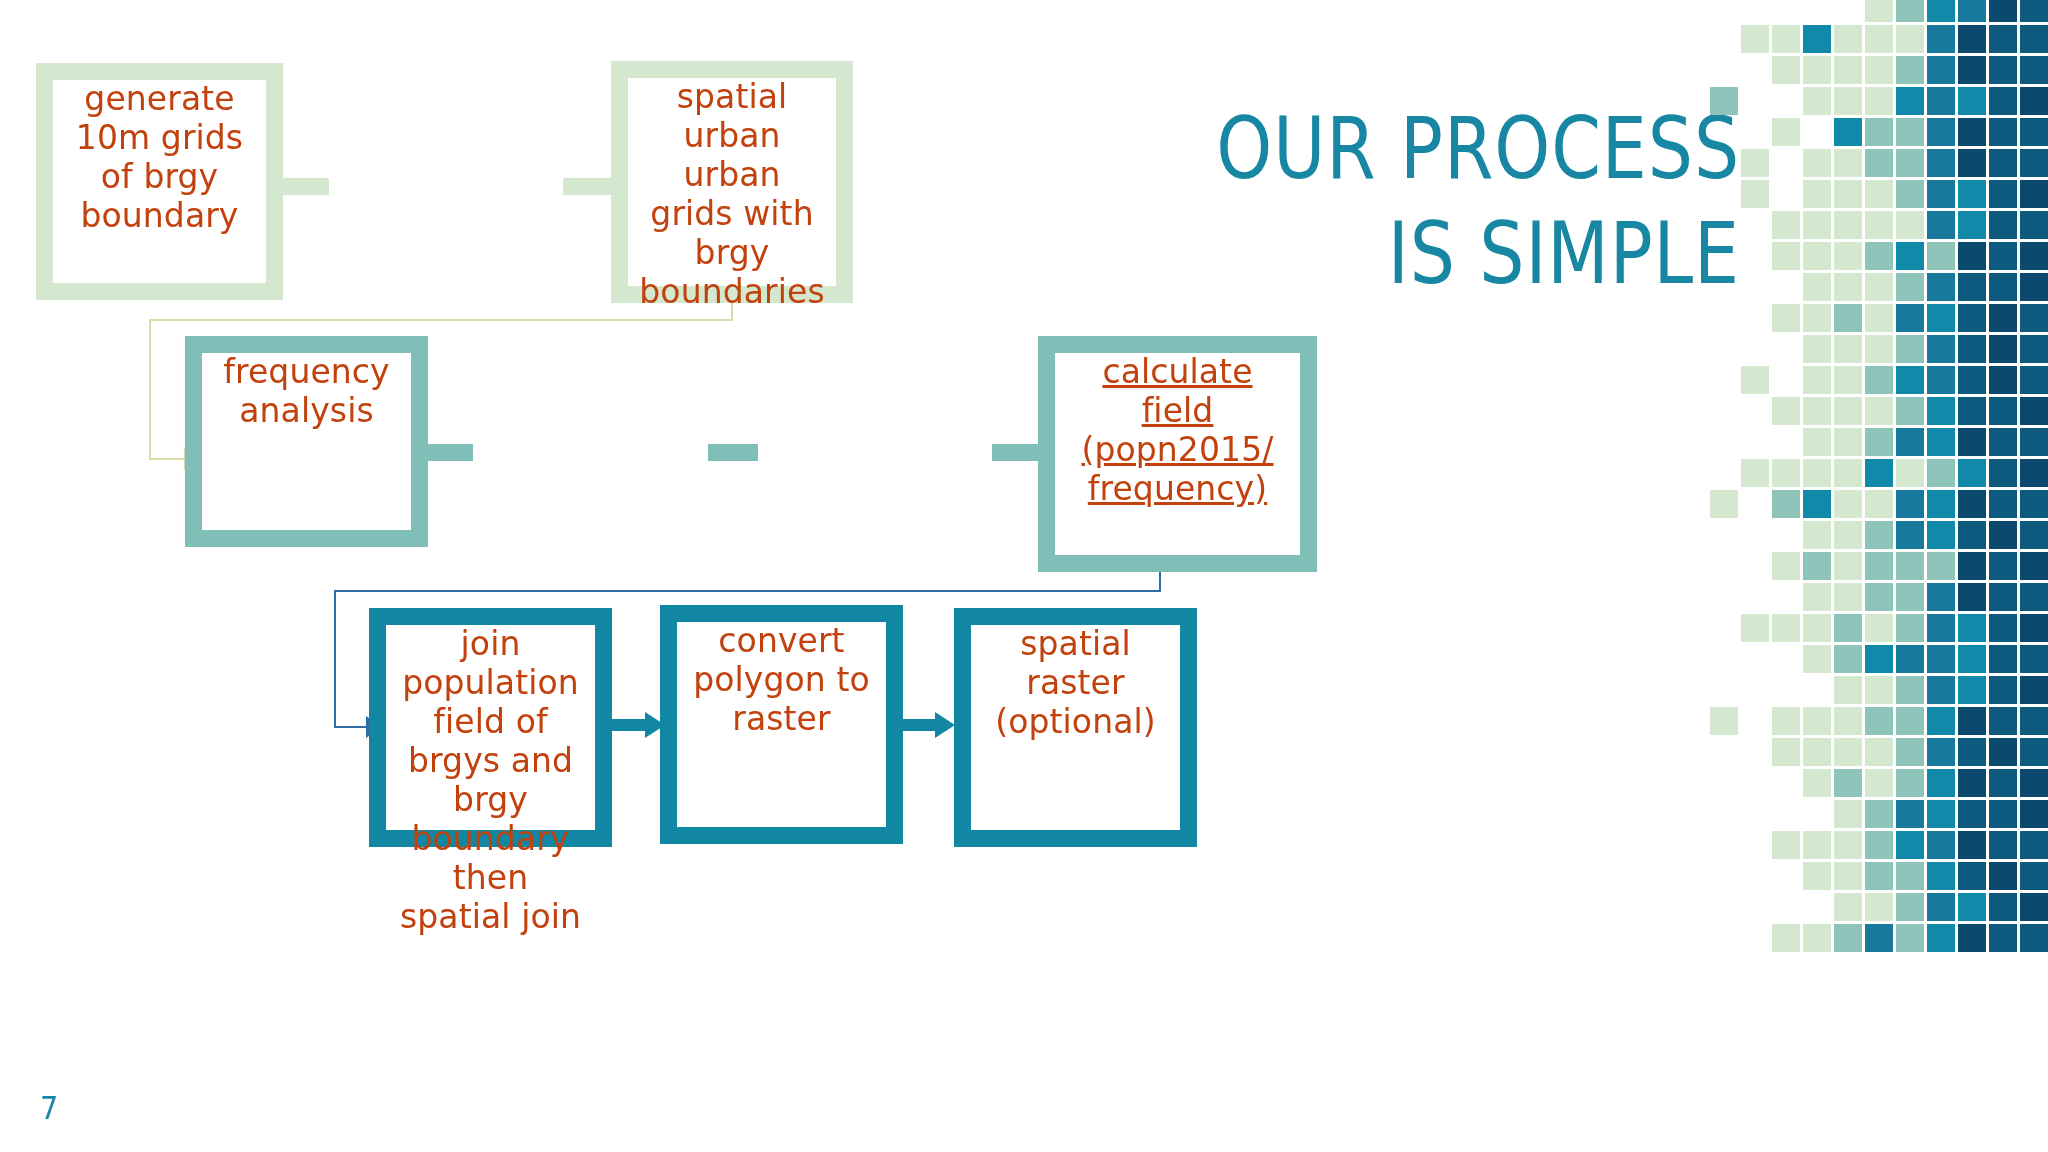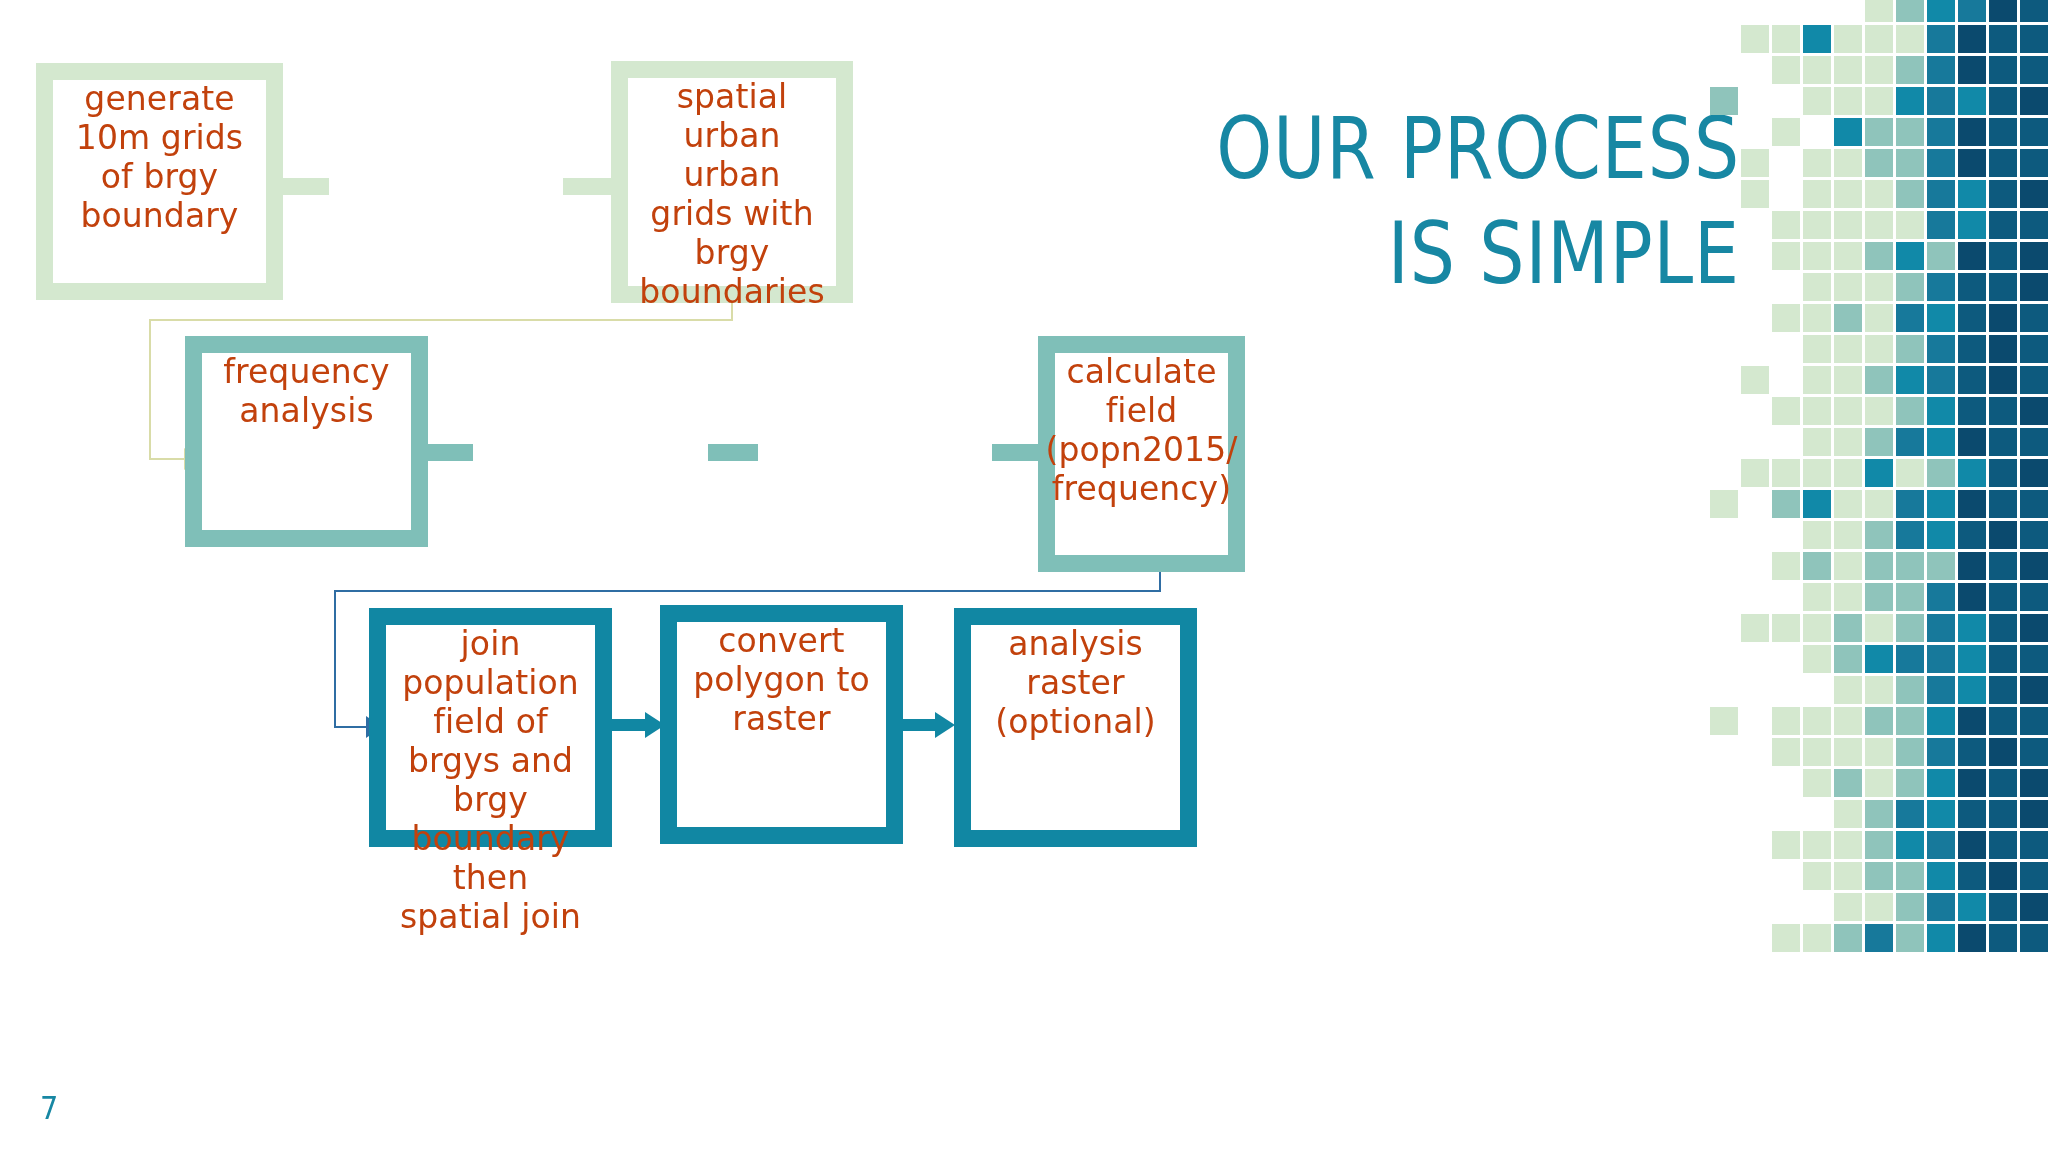--- a/index.html
+++ b/index.html
@@ -168,21 +168,21 @@
   <div class="conn conn-teal" style="left:425px; top:444px; width:48px; height:17px;"></div>
   <div class="conn conn-teal" style="left:708px; top:444px; width:50px; height:17px;"></div>
   <div class="conn conn-teal" style="left:992px; top:444px; width:50px; height:17px;"></div>
 
   <div class="box row2" style="left:185px; top:336px; width:243px; height:211px;">
     <span class="box-label">frequency analysis</span>
   </div>
 
 
 
-  <div class="box row2" style="left:1038px; top:336px; width:207px; height:236px;">
+  <div class="box row2" style="left:1038px; top:336px; width:279px; height:236px;text-decoration:underline;">
     <span class="box-label">calculate field (popn2015/ frequency)</span>
   </div>
 
   <div class="line-steel" style="left:1159px; top:572px; width:2px; height:20px; border-left-width:2px;"></div>
   <div class="line-steel" style="left:334px; top:590px; width:827px; height:2px; border-top-width:2px;"></div>
   <div class="line-steel" style="left:334px; top:590px; width:2px; height:138px; border-left-width:2px;"></div>
   <div class="line-steel" style="left:334px; top:726px; width:34px; height:2px; border-top-width:2px;"></div>
   <div class="arrow arrow-steel-right" style="left:366px; top:716px;"></div>
 
   <div class="conn conn-blue" style="left:612px; top:719px; width:36px; height:12px;"></div>
@@ -193,21 +193,21 @@
 
   <div class="box row3" style="left:369px; top:608px; width:243px; height:239px;">
     <span class="box-label">join population field of brgys and brgy boundary then spatial join</span>
   </div>
 
   <div class="box row3" style="left:660px; top:605px; width:243px; height:239px;">
     <span class="box-label">convert polygon to raster</span>
   </div>
 
   <div class="box row3" style="left:954px; top:608px; width:243px; height:239px;">
-    <span class="box-label">analysis raster (optional)</span>
+    <span class="box-label">spatial raster (optional)</span>
   </div>
 
   <div id="title-block">
     <span class="tline">OUR PROCESS</span>
     <span class="tline">IS SIMPLE</span>
   </div>
 
   <div id="page-number">7</div>
 
   <div id="mosaic">

